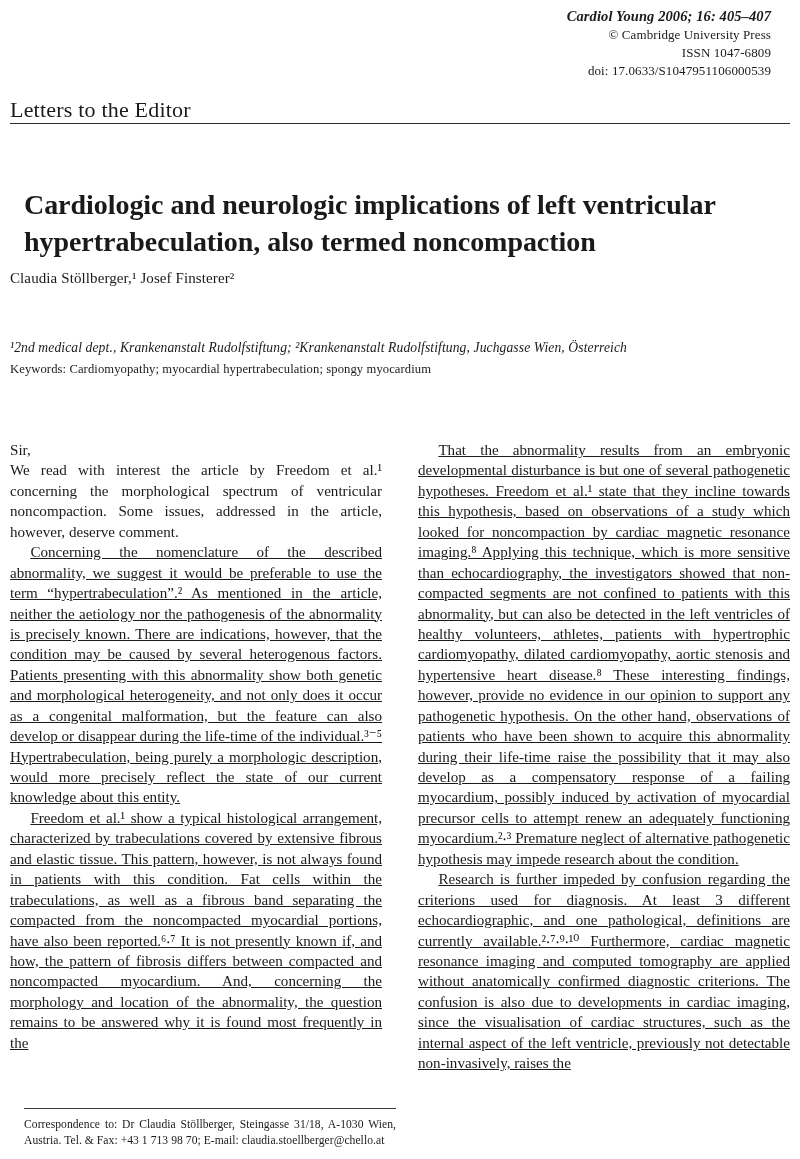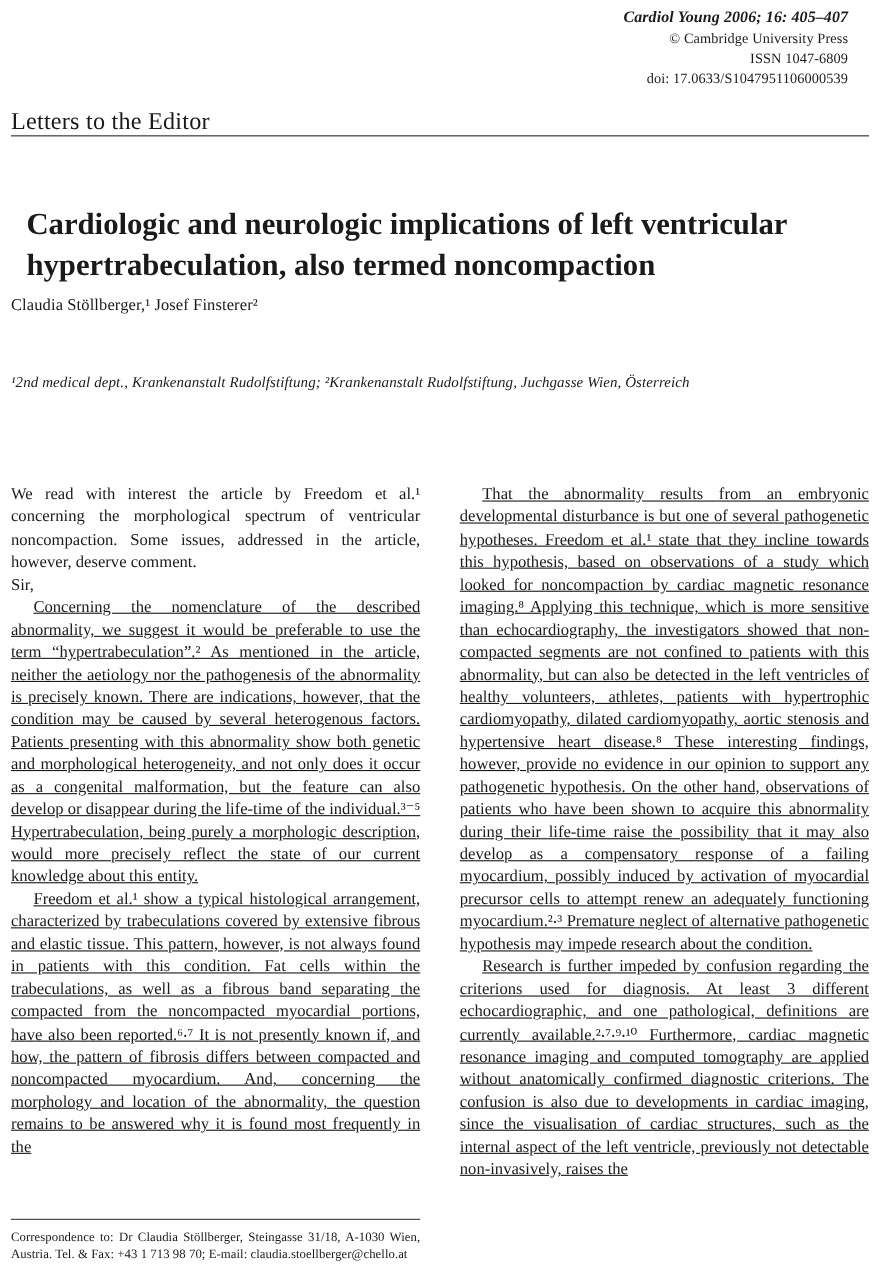--- a/index.html
+++ b/index.html
@@ -136,21 +136,21 @@
     text-indent: 1.35em;
     text-decoration: underline;
   }
   .col p.noindent {
     text-indent: 0;
   }
 
   
   .footnote {
     position: absolute;
-    left: 10px;
+    left: 24px;
     top: 1108px;
     width: 372px;
   }
   .footnote .rule {
     border-bottom: 1.2px solid #3a3a3a;
     width: 372px;
     margin-bottom: 8px;
   }
   .footnote .text {
     font-size: 11.6px;
@@ -175,25 +175,26 @@
     <div class="label">Letters to the Editor</div>
     <div class="rule"></div>
   </div>
 
   <h1 class="article-title">Cardiologic and neurologic implications of left ventricular hypertrabeculation, also termed noncompaction</h1>
 
   <div class="authors">Claudia Stöllberger,¹ Josef Finsterer²</div>
 
   <div class="affiliations">¹2nd medical dept., Krankenanstalt Rudolfstiftung; ²Krankenanstalt Rudolfstiftung, Juchgasse Wien, Österreich</div>
 
+  <div class="keywords">Keywords:  Cardiomyopathy; myocardial hypertrabeculation; spongy myocardium</div>
 
   <div class="columns">
     <div class="col col-left">
+        <p class="noindent">Sir,</p>
         <p class="noindent">We read with interest the article by Freedom et al.¹ concerning the morphological spectrum of ventricular noncompaction. Some issues, addressed in the article, however, deserve comment.</p>
-        <p class="noindent">Sir,</p>
         <p class="indent">Concerning the nomenclature of the described abnormality, we suggest it would be preferable to use the term “hypertrabeculation”.² As mentioned in the article, neither the aetiology nor the pathogenesis of the abnormality is precisely known. There are indications, however, that the condition may be caused by several heterogenous factors. Patients presenting with this abnormality show both genetic and morphological heterogeneity, and not only does it occur as a congenital malformation, but the feature can also develop or disappear during the life-time of the individual.³⁻⁵ Hypertrabeculation, being purely a morphologic description, would more precisely reflect the state of our current knowledge about this entity.</p>
         <p class="indent">Freedom et al.¹ show a typical histological arrangement, characterized by trabeculations covered by extensive fibrous and elastic tissue. This pattern, however, is not always found in patients with this condition. Fat cells within the trabeculations, as well as a fibrous band separating the compacted from the noncompacted myocardial portions, have also been reported.⁶‧⁷ It is not presently known if, and how, the pattern of fibrosis differs between compacted and noncompacted myocardium. And, concerning the morphology and location of the abnormality, the question remains to be answered why it is found most frequently in the</p>
       </div>
     <div class="col col-right">
         <p class="indent">That the abnormality results from an embryonic developmental disturbance is but one of several pathogenetic hypotheses. Freedom et al.¹ state that they incline towards this hypothesis, based on observations of a study which looked for noncompaction by cardiac magnetic resonance imaging.⁸ Applying this technique, which is more sensitive than echocardiography, the investigators showed that non-compacted segments are not confined to patients with this abnormality, but can also be detected in the left ventricles of healthy volunteers, athletes, patients with hypertrophic cardiomyopathy, dilated cardiomyopathy, aortic stenosis and hypertensive heart disease.⁸ These interesting findings, however, provide no evidence in our opinion to support any pathogenetic hypothesis. On the other hand, observations of patients who have been shown to acquire this abnormality during their life-time raise the possibility that it may also develop as a compensatory response of a failing myocardium, possibly induced by activation of myocardial precursor cells to attempt renew an adequately functioning myocardium.²‧³ Premature neglect of alternative pathogenetic hypothesis may impede research about the condition.</p>
         <p class="indent">Research is further impeded by confusion regarding the criterions used for diagnosis. At least 3 different echocardiographic, and one pathological, definitions are currently available.²‧⁷‧⁹‧¹⁰ Furthermore, cardiac magnetic resonance imaging and computed tomography are applied without anatomically confirmed diagnostic criterions. The confusion is also due to developments in cardiac imaging, since the visualisation of cardiac structures, such as the internal aspect of the left ventricle, previously not detectable non-invasively, raises the</p>
       </div>
   </div>
 
   <div class="footnote">

